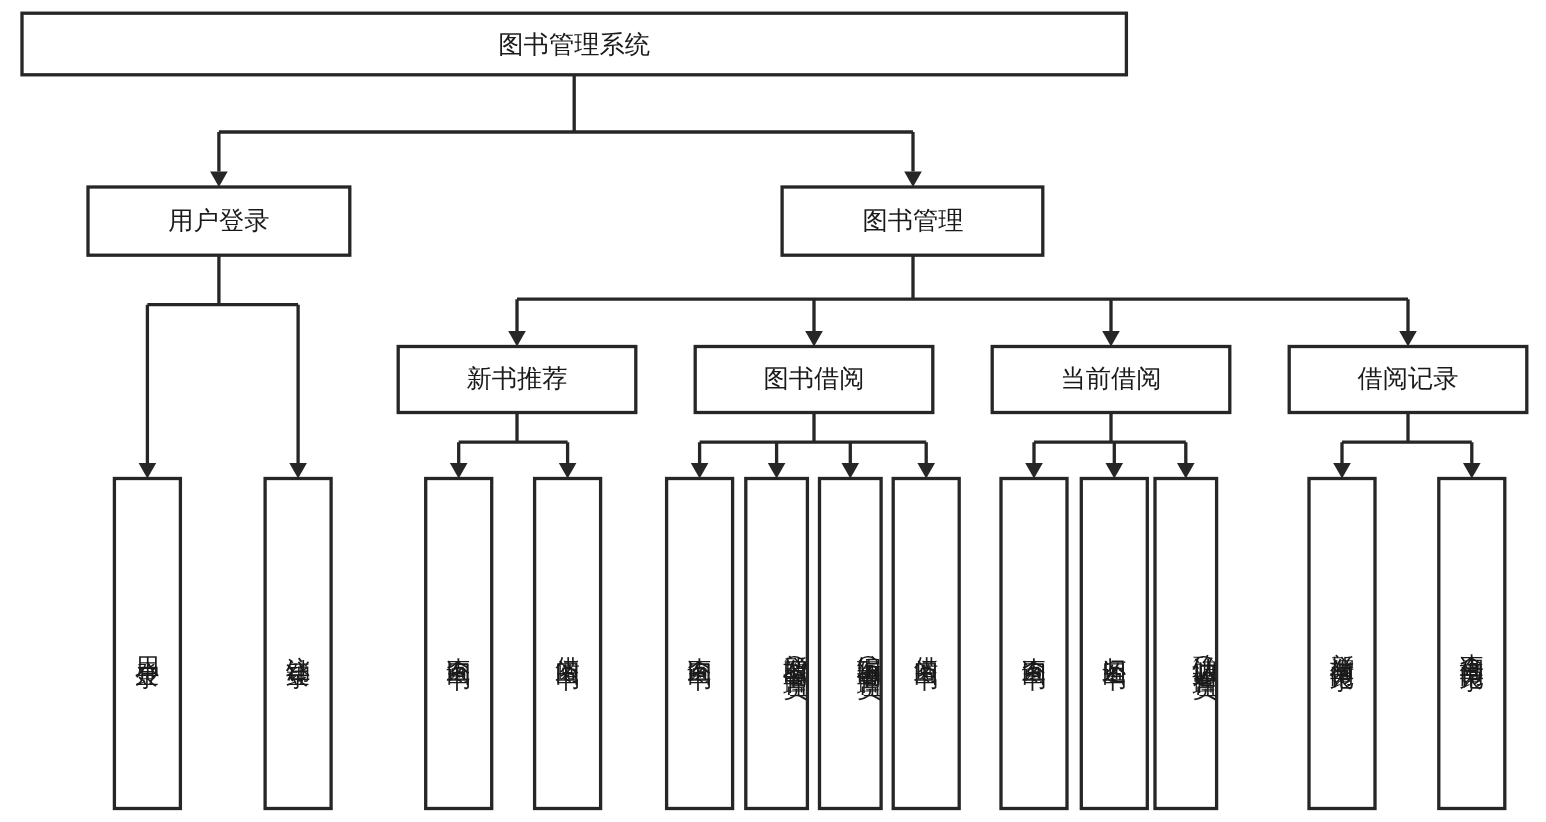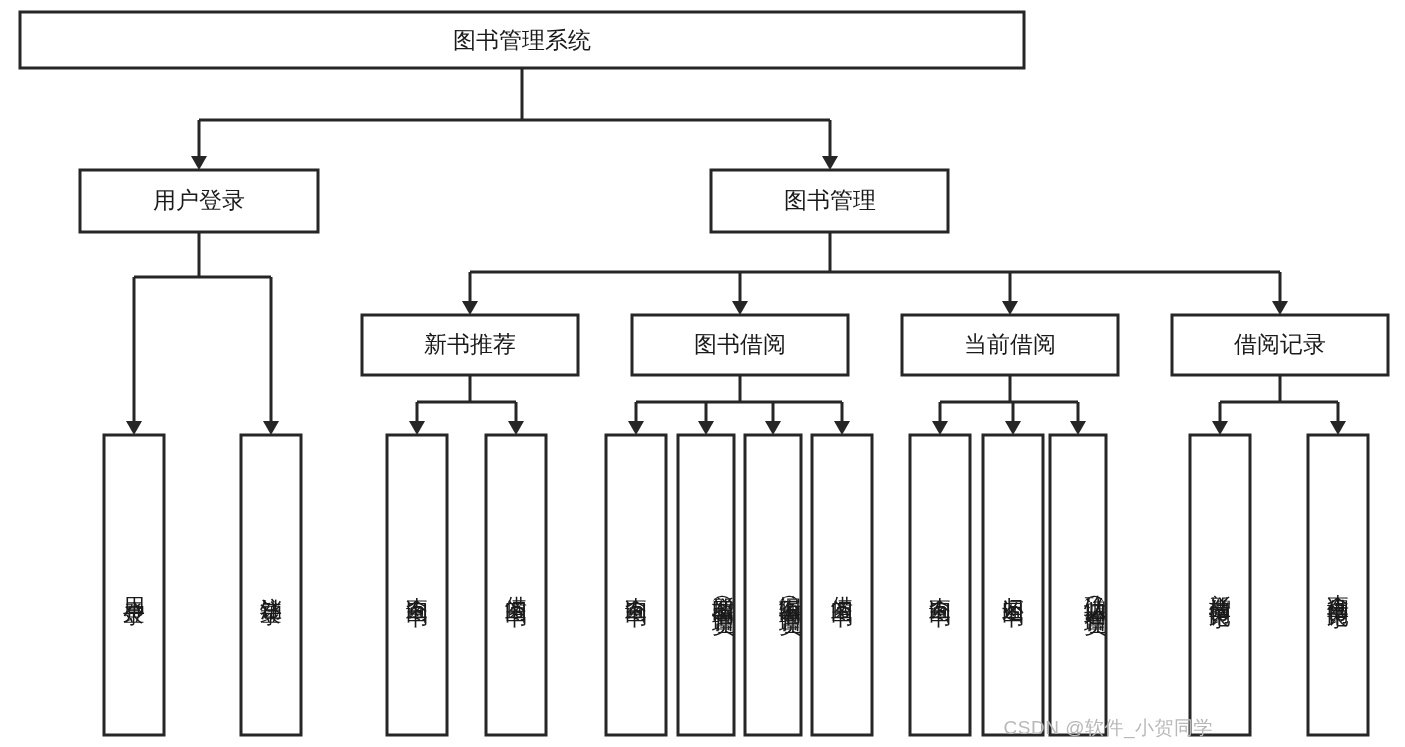--- a/index.html
+++ b/index.html
@@ -194,15 +194,14 @@
   <div class="vlabel" style="left:910px; top:435px; width:60px; height:300px;">查询图书</div>
 
   <div class="vlabel" style="left:983px; top:435px; width:60px; height:300px;">归还图书</div>
 
   <div class="vlabel" style="left:1050px; top:435px; width:56px; height:300px; align-items:flex-start; padding-top:10px; box-sizing:border-box;">确认归还（管理员）</div>
 
   <div class="vlabel" style="left:1190px; top:435px; width:60px; height:300px;">新增借阅记录</div>
 
   <div class="vlabel" style="left:1308px; top:435px; width:60px; height:300px;">查询借阅记录</div>
 
-  <div class="watermark">CSDN @软件_小贺同学</div>
 
 </div>
 
 </body></html>

